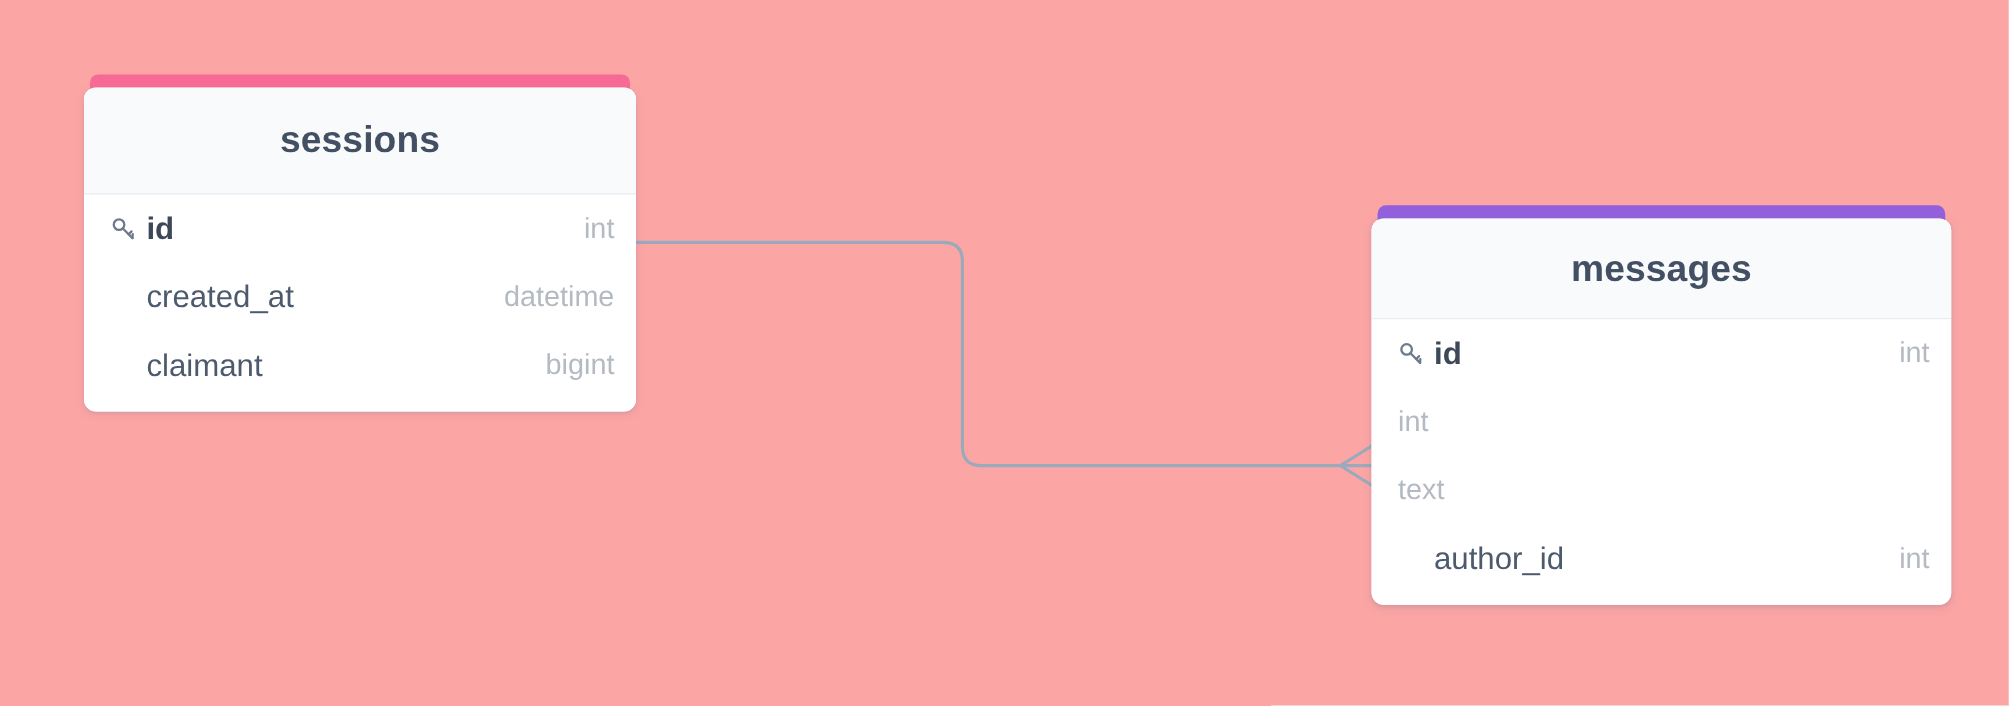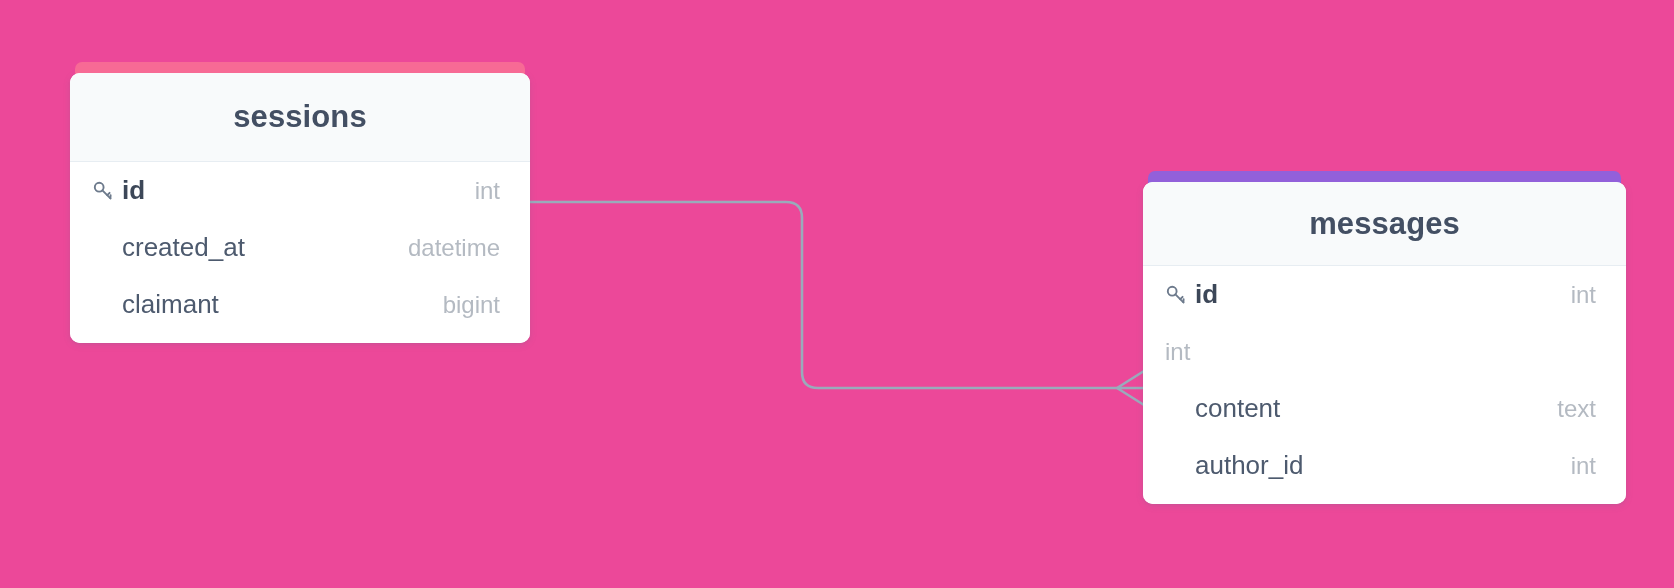--- a/index.html
+++ b/index.html
@@ -8,21 +8,21 @@
     padding: 0;
     background: #eff3f6;
   }
   body {
     font-family: "Liberation Sans", sans-serif;
   }
   #canvas {
     position: relative;
     width: 1674px;
     height: 588px;
-    background: #ec4899;
+    background: #fca5a5;
     overflow: hidden;
   }
 
   
   #connector-layer {
     position: absolute;
     left: 0;
     top: 0;
     width: 1674px;
     height: 588px;
@@ -63,21 +63,21 @@
     font-weight: 600;
     letter-spacing: 0.1px;
     white-space: nowrap;
   }
   .field-rows {
     padding: 0;
   }
   .field-row {
     display: flex;
     align-items: center;
-    padding: 0 30px 0 22px;
+    padding: 0 18px 0 22px;
     box-sizing: border-box;
   }
   .field-left {
     display: flex;
     align-items: center;
     flex: 1 1 auto;
     min-width: 0;
   }
   .key-slot {
     width: 30px;
@@ -211,24 +211,20 @@
             <span class="field-name pk">id</span>
           </div>
           <span class="field-type">int</span>
         </div>
 
         <div class="field-row">
           <span class="field-type">int</span>
         </div>
 
         <div class="field-row">
-          <div class="field-left">
-            <span class="key-slot"></span>
-            <span class="field-name">content</span>
-          </div>
           <span class="field-type">text</span>
         </div>
 
         <div class="field-row">
           <div class="field-left">
             <span class="key-slot"></span>
             <span class="field-name">author_id</span>
           </div>
           <span class="field-type">int</span>
         </div>

